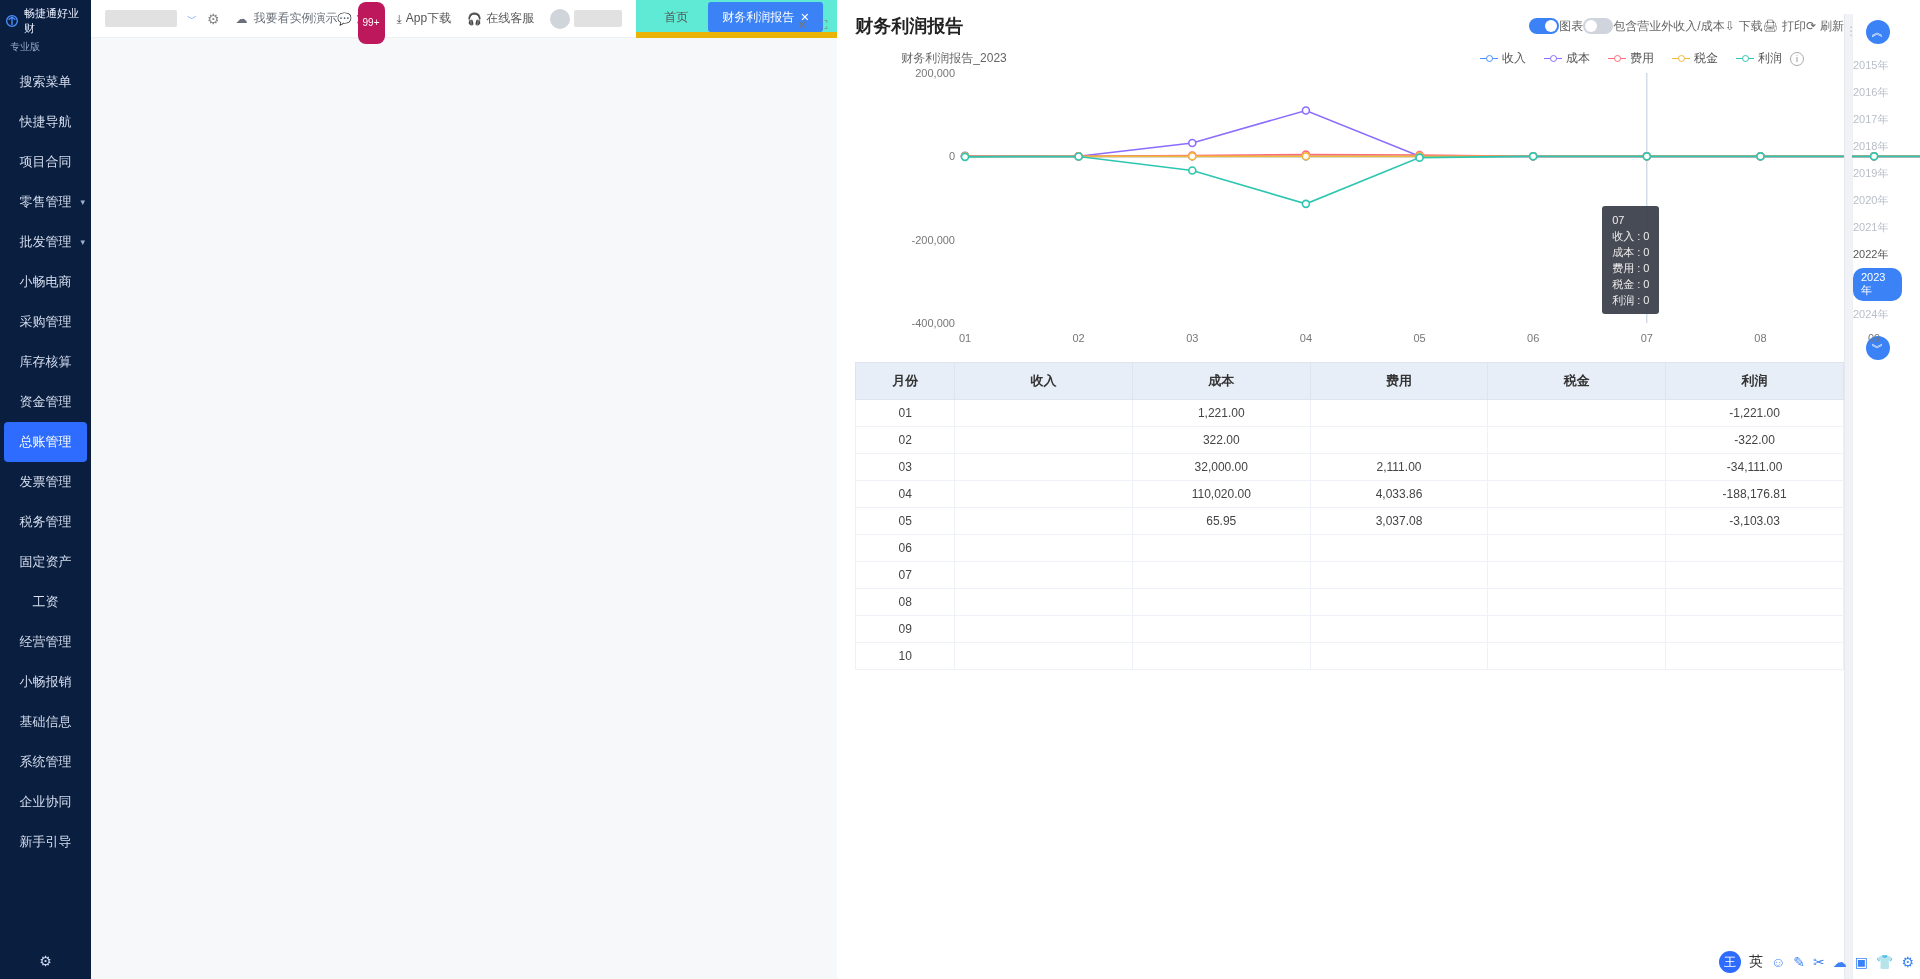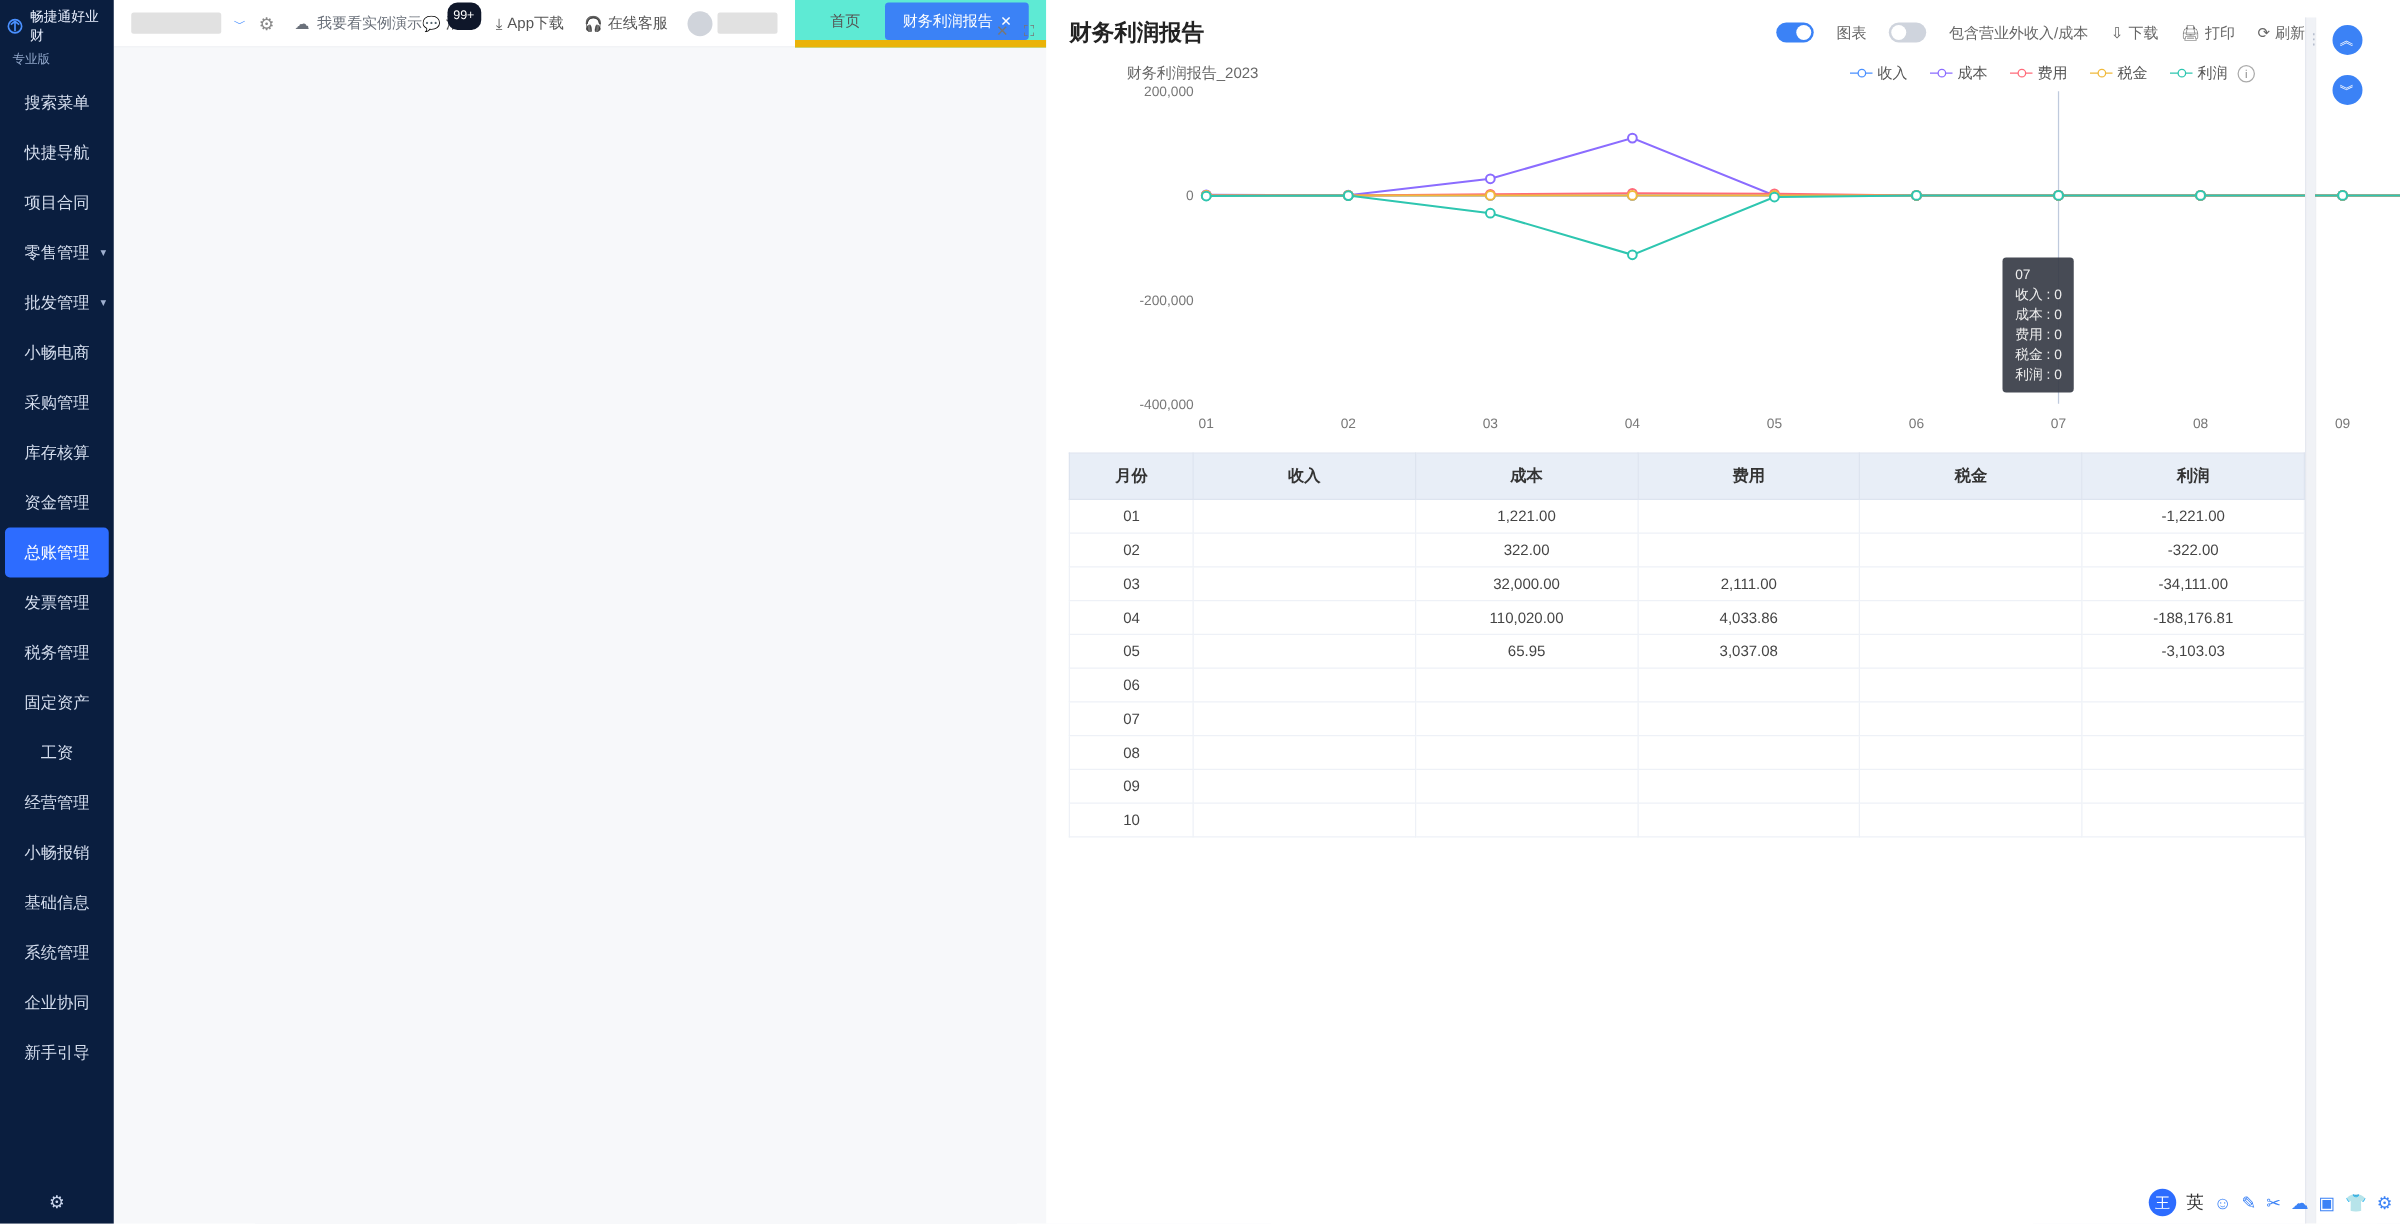--- a/index.html
+++ b/index.html
@@ -17,32 +17,32 @@
 .gear-bottom{text-align:center;padding:10px 0;font-size:14px;color:#cbd7ee}
 .main{flex:1;display:flex;background:#f7f8fa}
 .topbar{height:38px;display:flex;align-items:center;padding:0 14px;background:#fff;border-bottom:1px solid #eef0f4}
 .company-sel{display:flex;align-items:center;gap:10px;color:#666}
 .chv-down{color:#4a90ff;font-size:10px}
 .gear-ic{color:#888;font-size:14px;margin:0 10px}
 .demo-link{display:flex;align-items:center;gap:6px;color:#6a707a;margin-left:6px}
 .spacer{flex:1}
 .top-right{display:flex;align-items:center;gap:16px;color:#555}
 .top-link{display:flex;align-items:center;gap:4px;cursor:pointer;position:relative}
-.badge{position:absolute;top:-8px;right:-4px;background:#0f172a;color:#fff;font-size:10px;border-radius:8px;padding:4px 5px;line-height:14px}
+.badge{position:absolute;top:-8px;right:-4px;background:#be185d;color:#fff;font-size:10px;border-radius:8px;padding:14px 5px;line-height:14px}
 .avatar{width:20px;height:20px;border-radius:50%;background:#d0d4db}
 .tabbar{height:38px;background:#5eead4;display:flex;align-items:flex-end;padding:0 14px;border-bottom:6px solid #eab308;gap:6px;position:relative}
 .tab{padding:0 14px;height:30px;display:flex;align-items:center;border-radius:3px;cursor:pointer;color:#555}
 .tab.active{background:#3b82f6;color:#fff}
 .tab-close{margin-left:6px;font-size:11px}
 .tabbar-actions{position:absolute;right:10px;display:flex;gap:12px;color:#777}
 .content{flex:1;display:flex;position:relative;padding:14px 18px 0 18px;background:#fff;margin:0;overflow:hidden}
 .content-inner{flex:1;display:flex;flex-direction:column}
 .page-header{display:flex;align-items:center;margin-bottom:10px}
 .page-title{font-size:18px;color:#222}
-.hdr-right{margin-left:auto;display:flex;align-items:center;gap:18px;color:#666}
+.hdr-right{margin-left:auto;display:flex;align-items:center;color:#666}
 .toggle{width:30px;height:16px;border-radius:10px;position:relative}
 .toggle.on{background:#3b82f6}
 .toggle.off{background:#cfd4dd}
 .toggle .knob{width:12px;height:12px;background:#fff;border-radius:50%;position:absolute;top:2px}
 .toggle.on .knob{right:2px}
 .toggle.off .knob{left:2px}
 .hdr-link{display:flex;align-items:center;gap:4px;cursor:pointer}
 .chart-area{position:relative;height:310px}
 .chart-title{font-size:12px;color:#666;position:absolute;left:46px;top:2px}
 .legend{position:absolute;top:2px;right:40px;display:flex;gap:18px}
@@ -412,20 +412,32 @@
                 <td></td>
                 <td></td>
               </tr>
             </tbody>
         </table>
       </div>
 
       <div class="drag-handle"></div>
       <div class="year-panel">
         <div class="year-btn">︽</div>
+        <div id="years">
+            <div class="year">2015年</div>
+            <div class="year">2016年</div>
+            <div class="year">2017年</div>
+            <div class="year">2018年</div>
+            <div class="year">2019年</div>
+            <div class="year">2020年</div>
+            <div class="year">2021年</div>
+            <div class="year near">2022年</div>
+            <div class="year active">2023年</div>
+            <div class="year">2024年</div>
+          </div>
         <div class="year-btn" style="margin-top:8px">︾</div>
       </div>
     </div>
   </div>
 </div>
 
 <div class="ime-bar">
   <span class="ime-pill">王</span>
   <span>英</span>
   <span class="ime-ic">☺</span>

